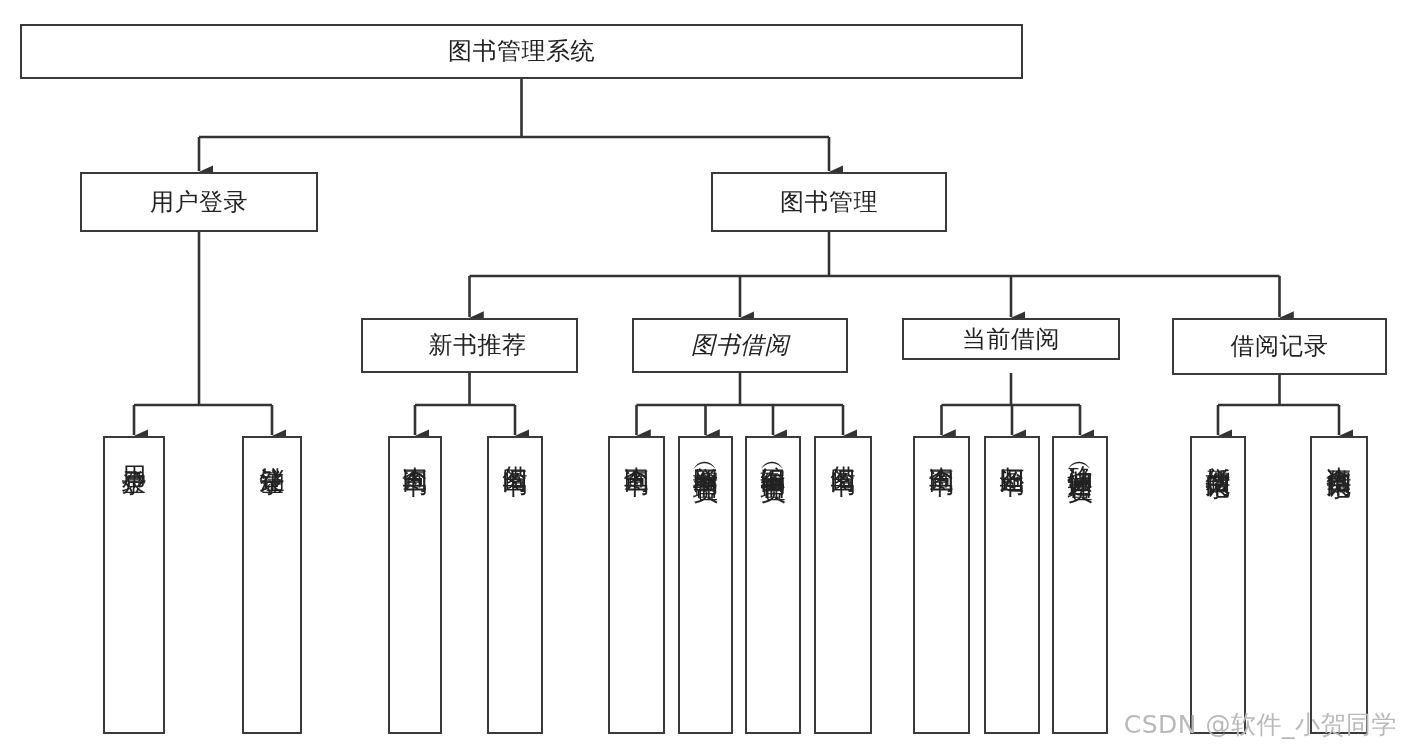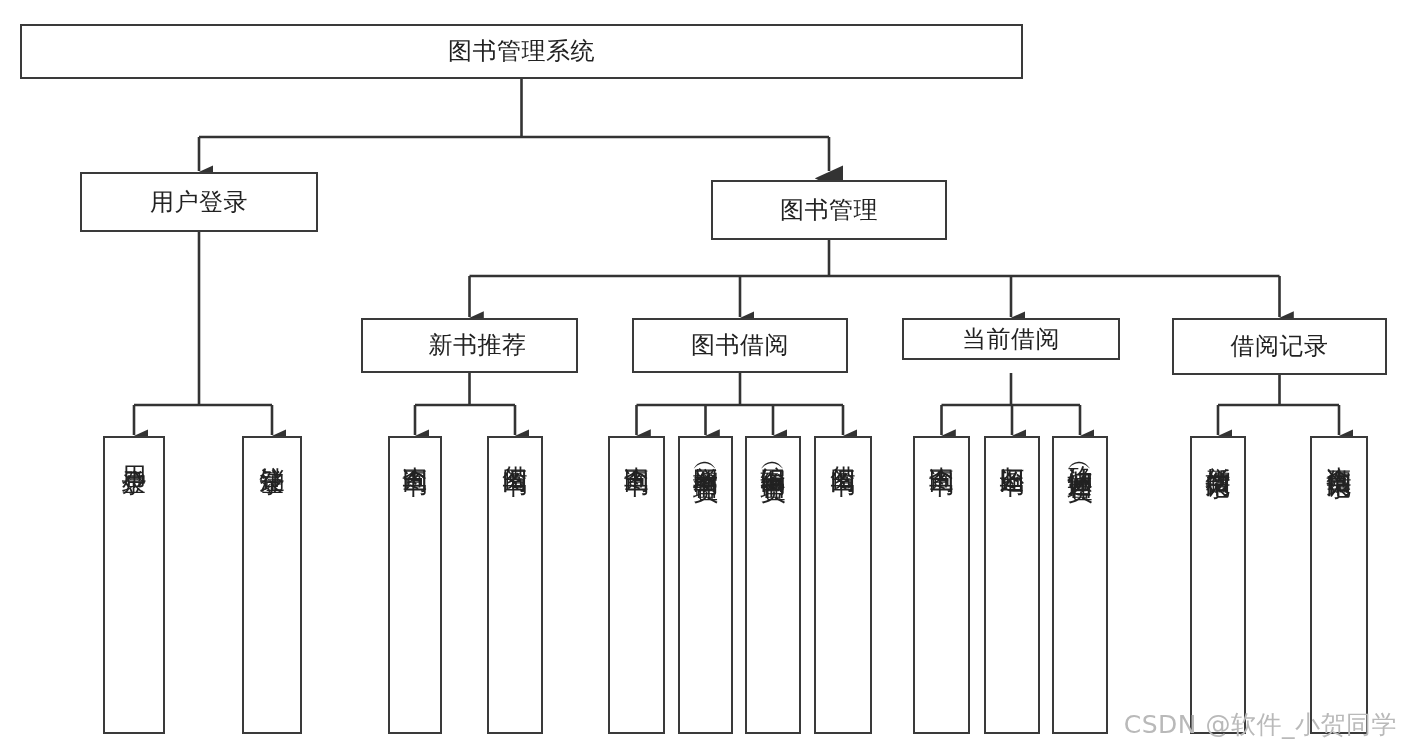--- a/index.html
+++ b/index.html
@@ -118,27 +118,27 @@
       </g>
   </svg>
 
   <div id="nodes-layer">
       <div class="node h" style="left: 20px; top: 13px; width: 1003px; height: 55px; margin-top: 11px;">
         <div class="label">图书管理系统</div>
       </div>
       <div class="node h" style="left: 80px; top: 172px; width: 238px; height: 60px;">
         <div class="label">用户登录</div>
       </div>
-      <div class="node h" style="left: 711px; top: 180px; width: 236px; height: 60px;">
+      <div class="node h" style="left: 711px; top: 172px; width: 236px; height: 60px;">
         <div class="label">图书管理</div>
       </div>
       <div class="node h" style="left: 361px; top: 318px; width: 217px; height: 55px; padding-left: 16px;">
         <div class="label">新书推荐</div>
       </div>
-      <div class="node h" style="left: 632px; top: 318px; width: 216px; height: 55px;">
+      <div class="node h" style="left: 632px; top: 318px; width: 216px; height: 55px; font-style: italic;">
         <div class="label">图书借阅</div>
       </div>
       <div class="node h" style="left: 902px; top: 318px; width: 218px; height: 42px;">
         <div class="label">当前借阅</div>
       </div>
       <div class="node h" style="left: 1172px; top: 318px; width: 215px; height: 57px;">
         <div class="label">借阅记录</div>
       </div>
       <div class="node v" style="left: 103px; top: 436px; width: 62px; height: 298px;">
         <div class="label">用户登录</div>

